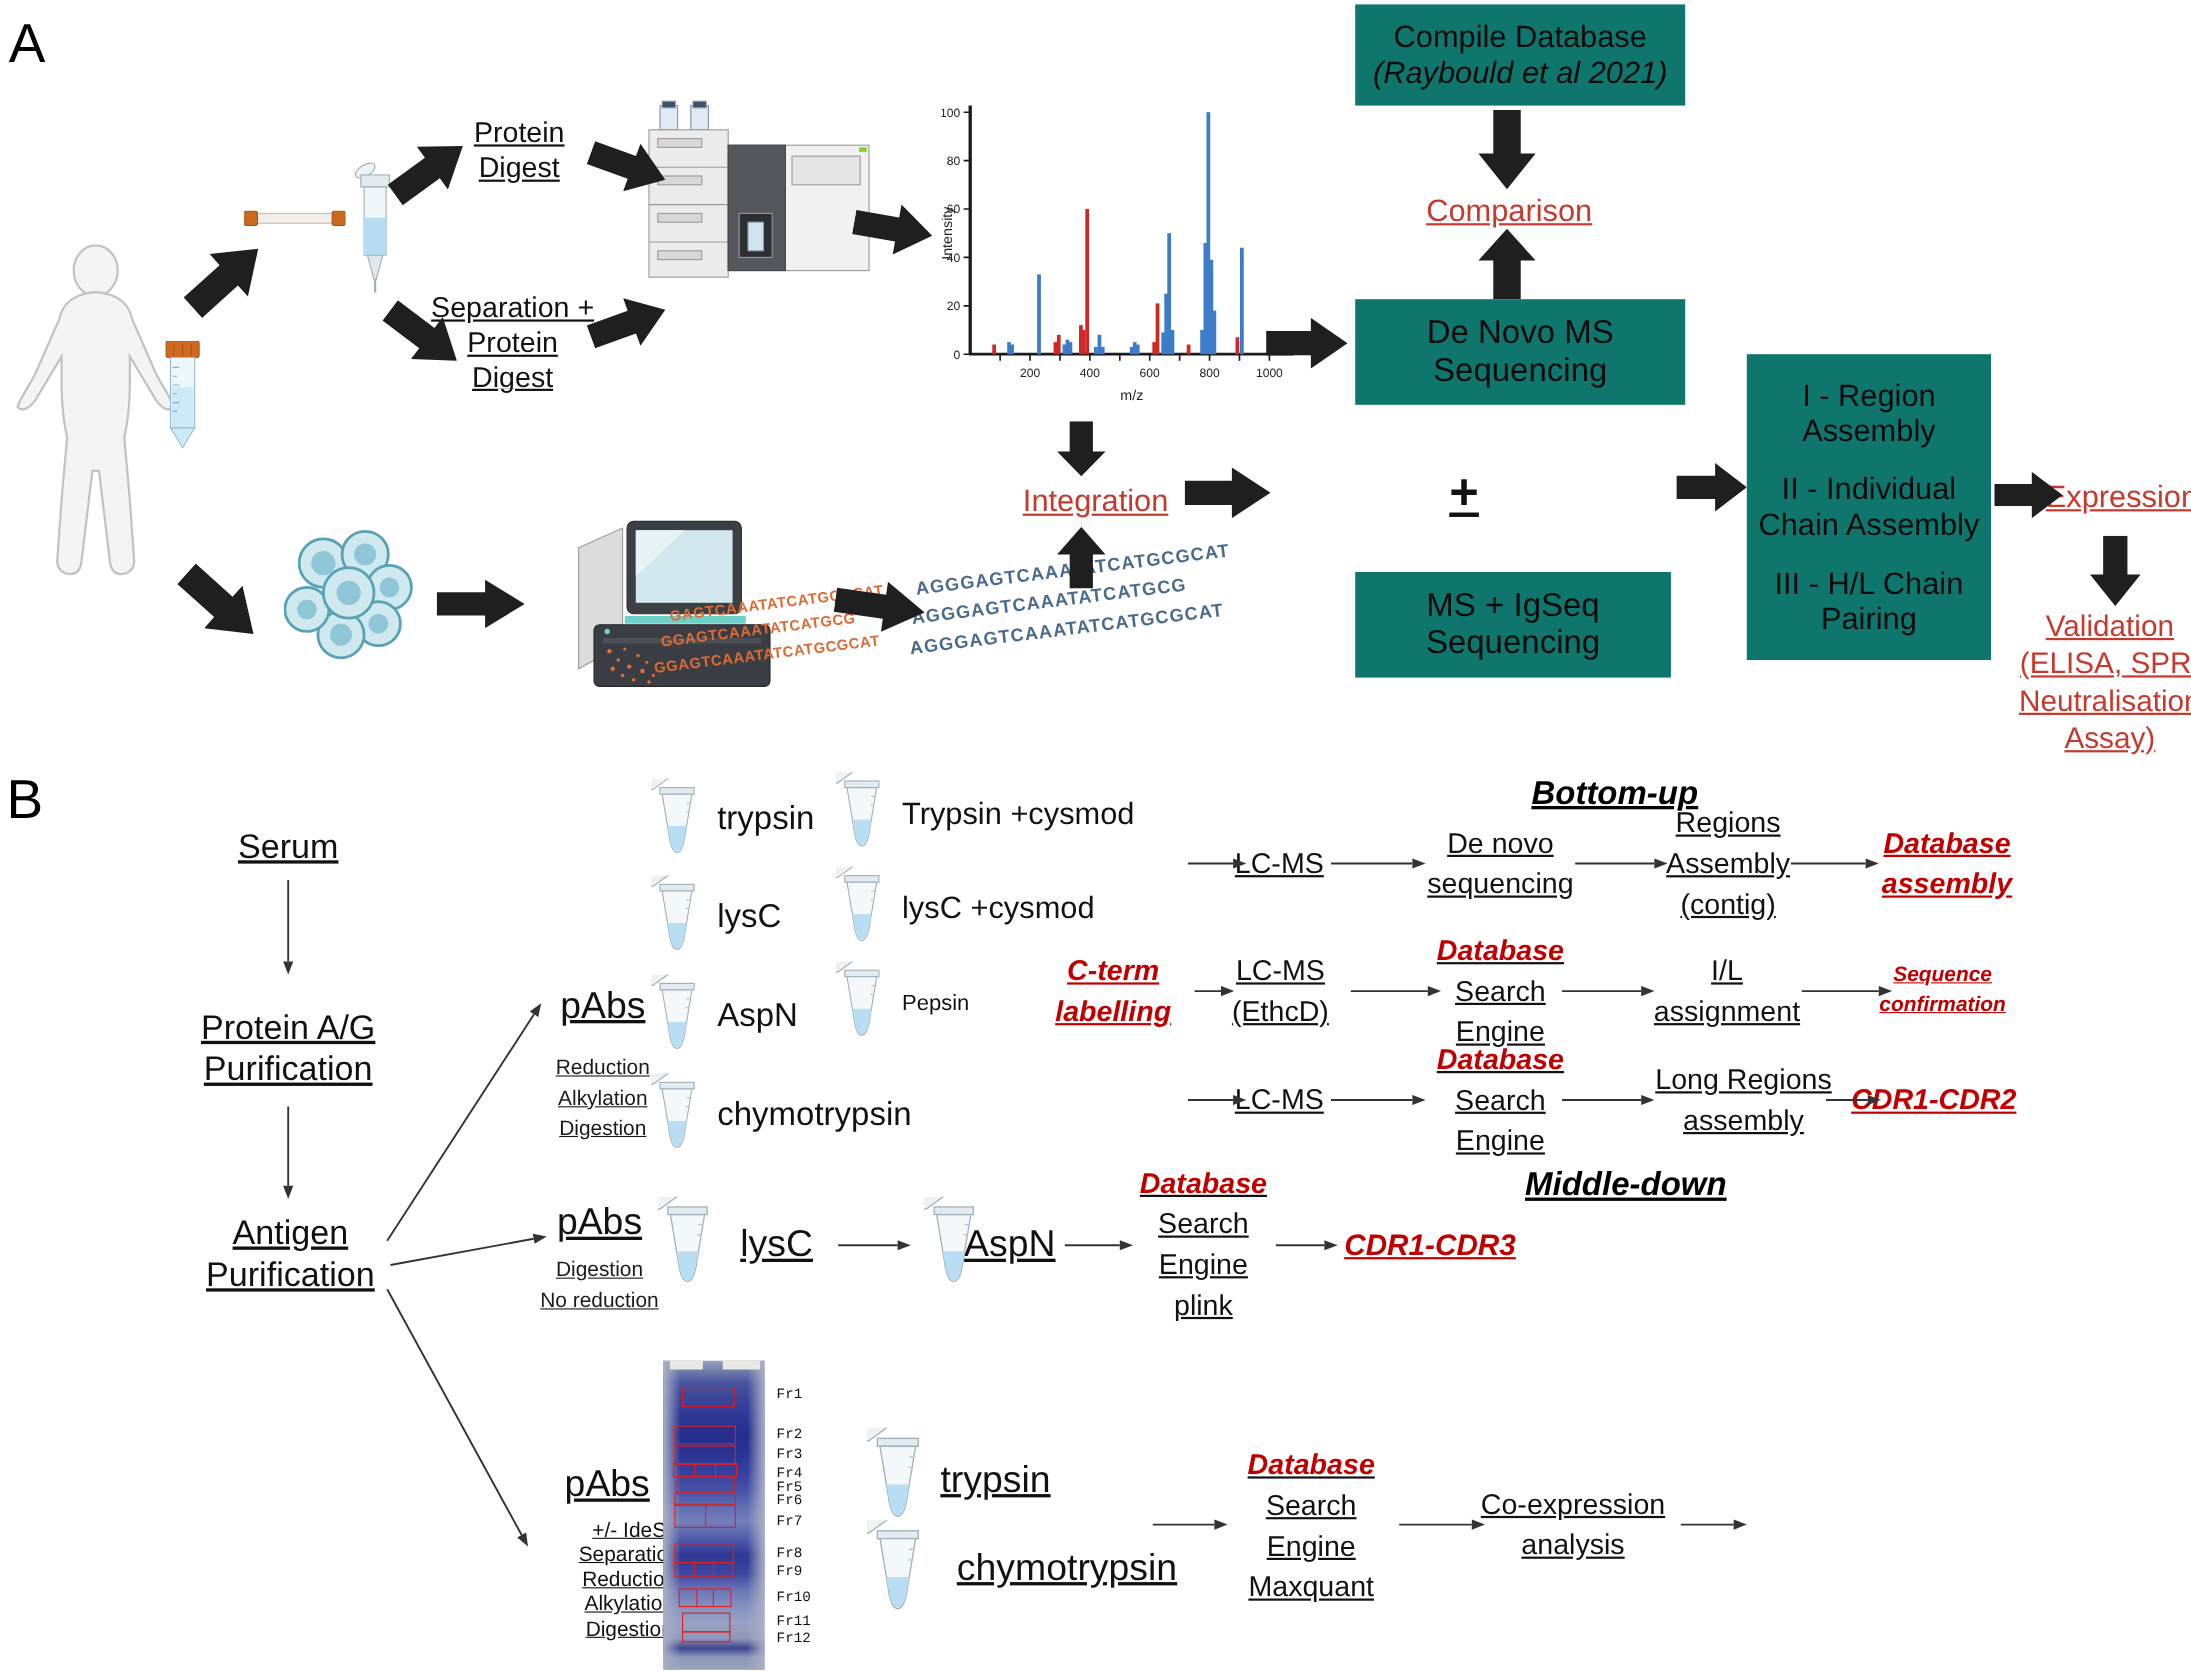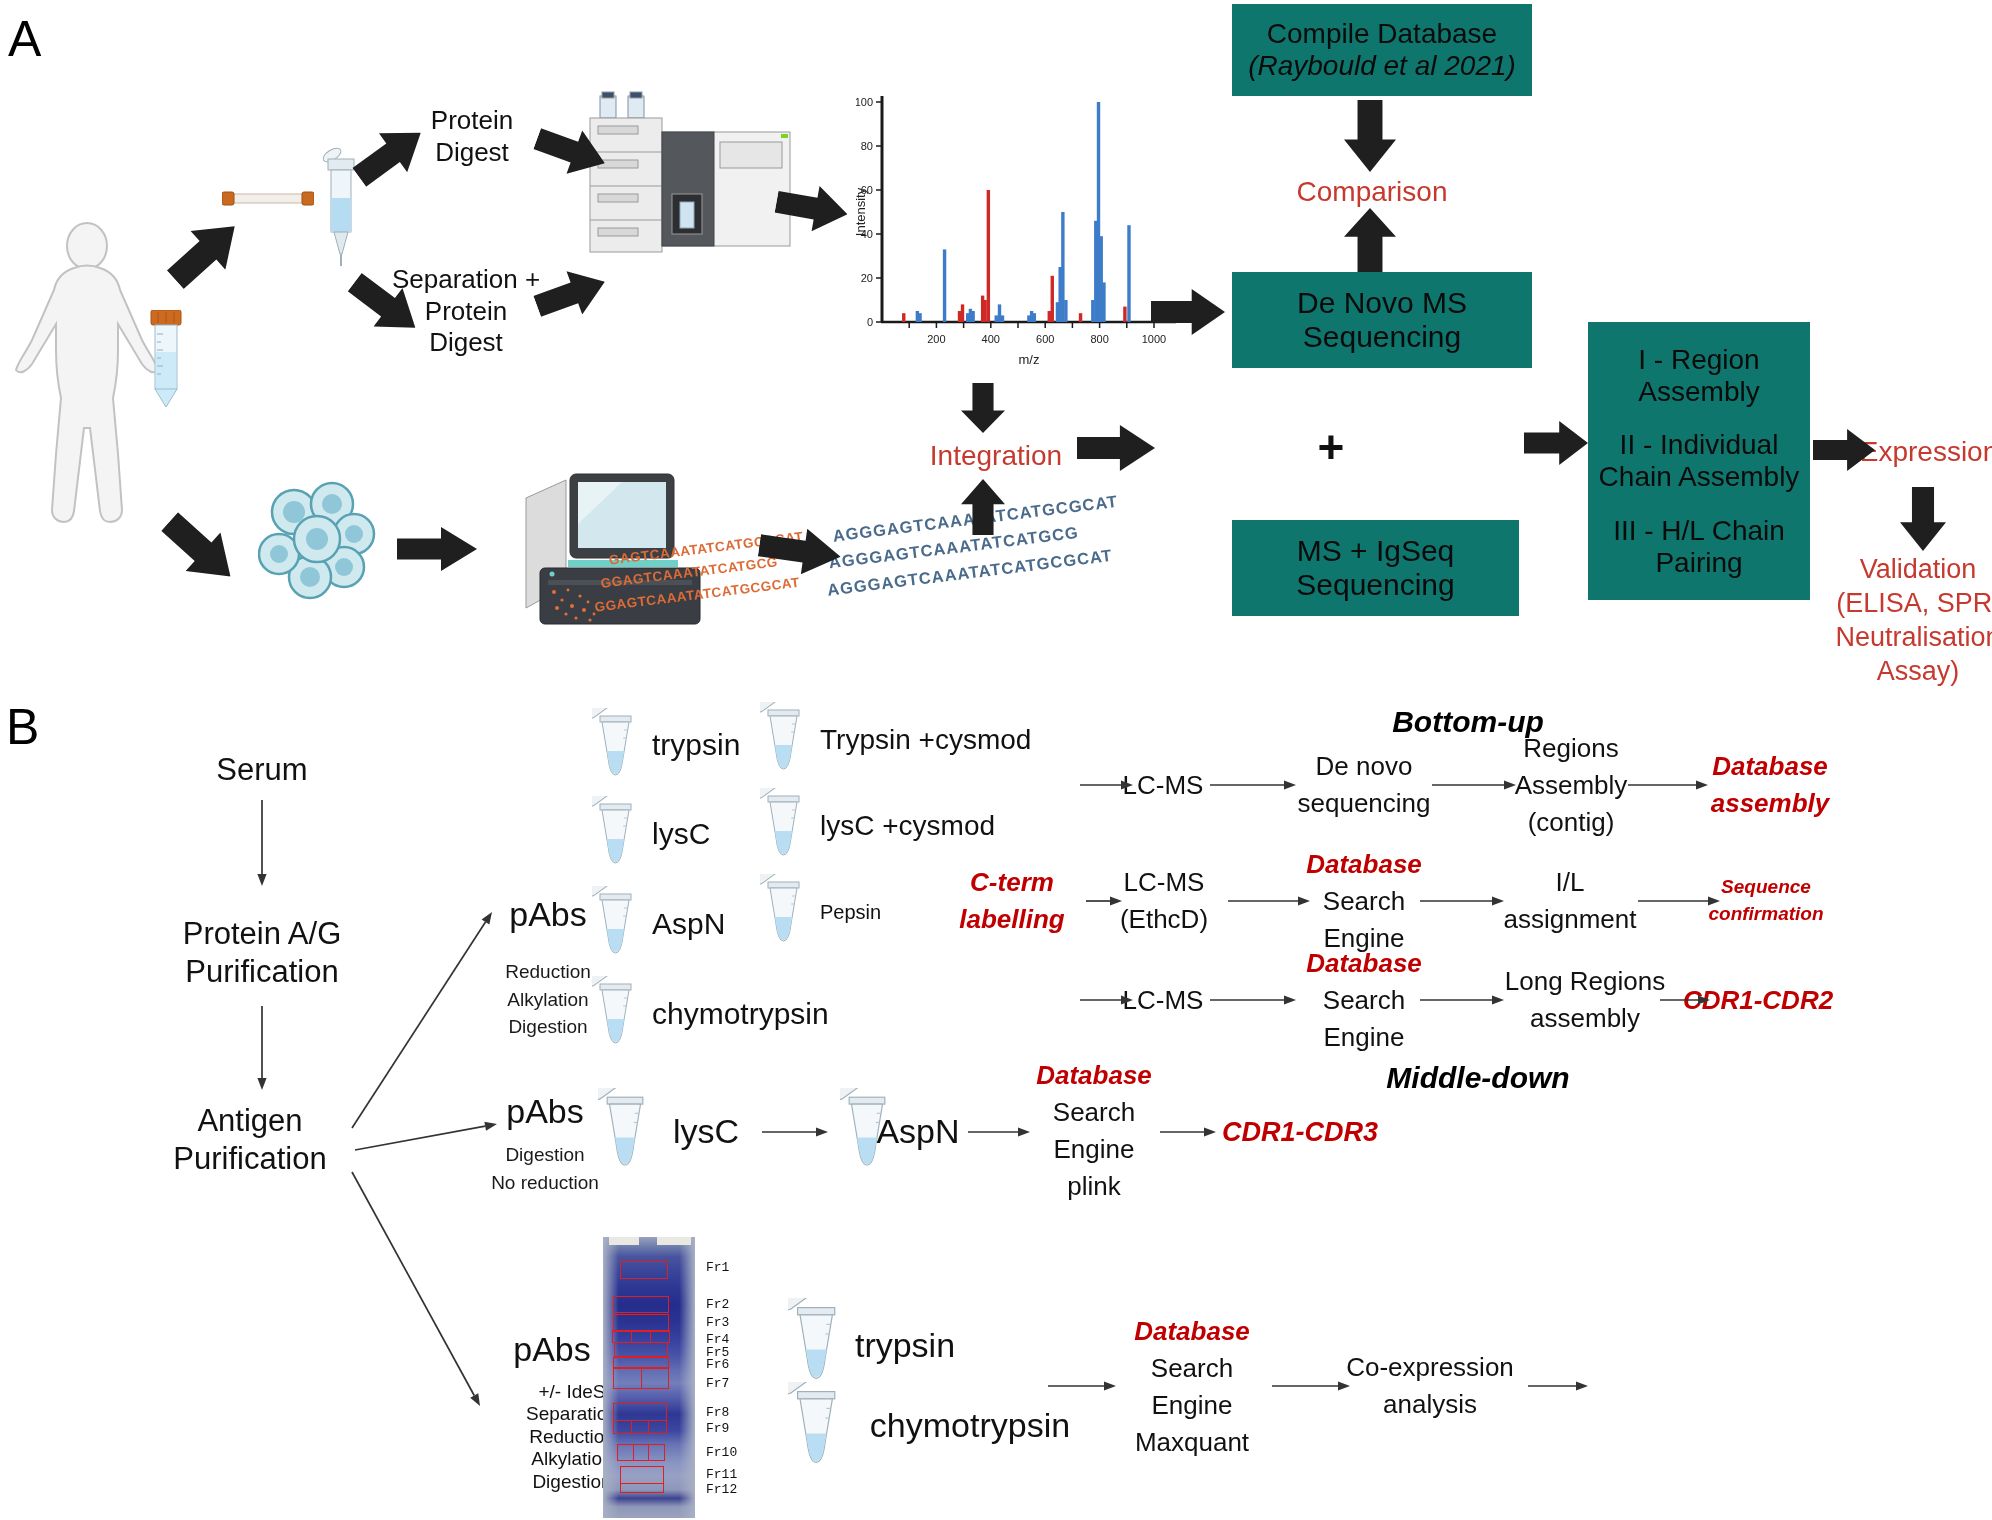--- a/index.html
+++ b/index.html
@@ -1,18 +1,18 @@
 <!DOCTYPE html>
 <html><head>
 <meta charset="utf-8">
 <style>
   html,body{margin:0;padding:0;background:#fff;}
   #stage{position:relative;width:1992px;height:1520px;background:#fff;overflow:hidden;
          font-family:"Liberation Sans", sans-serif;color:#111;}
-  .tc{position:absolute;transform:translate(-50%,-50%);text-align:center;white-space:nowrap;line-height:1.22;}
+  .tc{position:absolute;transform:translate(-50%,-50%);text-align:center;white-space:nowrap;line-height:1.22;text-decoration:underline;}
   .tl{position:absolute;transform:translate(0,-50%);text-align:left;white-space:nowrap;line-height:1.22;}
   .panel-label{position:absolute;font-size:50px;color:#000;}
   .bluebox{position:absolute;background:#0f766e;display:flex;flex-direction:column;
            align-items:center;justify-content:center;text-align:center;color:#0b0b0b;}
   .redA{color:#c6392e;}
   .redB{color:#c00000;font-weight:bold;font-style:italic;}
   .dbred{color:#c00000;font-style:italic;font-weight:bold;}
   .flow{line-height:1.42;}
   .hdr{font-weight:bold;font-style:italic;font-size:30px;color:#000;}
   .small-notes{line-height:1.45;color:#1a1a1a;}
@@ -266,21 +266,21 @@
   <div class="dna" style="left:824px;top:524px;transform:rotate(-7deg);font-size:16.5px;letter-spacing:1px;line-height:1.6;color:#4a6b8c;">
     <div style="margin-left:12px;">AGGGAGTCAAATATCATGCGCAT</div>
     <div style="margin-left:5px;">AGGGAGTCAAATATCATGCG</div>
     <div>AGGGAGTCAAATATCATGCGCAT</div>
   </div>
 
   <div class="panel-label" style="left:6px;top:698px;">B</div>
 
   <div class="tc" style="left:262px;top:770px;font-size:31px;">Serum</div>
   <div class="tc" style="left:262px;top:953px;font-size:31px;">Protein A/G<br>Purification</div>
-  <div class="tc" style="left:250px;top:1140px;font-size:31px;">Antigen<br>Purification</div>
+  <div class="tc" style="left:264px;top:1140px;font-size:31px;">Antigen<br>Purification</div>
 
   <div class="tc" style="left:548px;top:915px;font-size:34px;">pAbs</div>
   <div class="tc small-notes" style="left:548px;top:999px;font-size:19px;">Reduction<br>Alkylation<br>Digestion</div>
 
   <div class="tl" style="left:652px;top:745px;font-size:30px;">trypsin</div>
   <div class="tl" style="left:652px;top:834px;font-size:30px;">lysC</div>
   <div class="tl" style="left:652px;top:924px;font-size:30px;">AspN</div>
   <div class="tl" style="left:652px;top:1014px;font-size:30px;">chymotrypsin</div>
   <div class="tl" style="left:820px;top:740px;font-size:28px;">Trypsin +cysmod</div>
   <div class="tl" style="left:820px;top:826px;font-size:28px;">lysC +cysmod</div>

